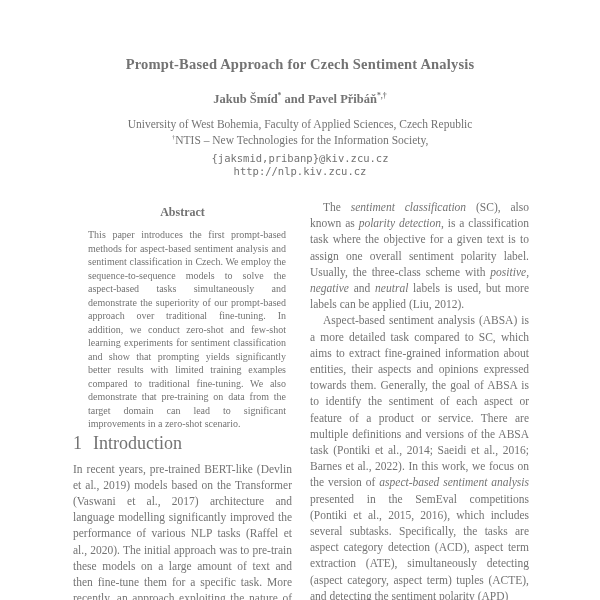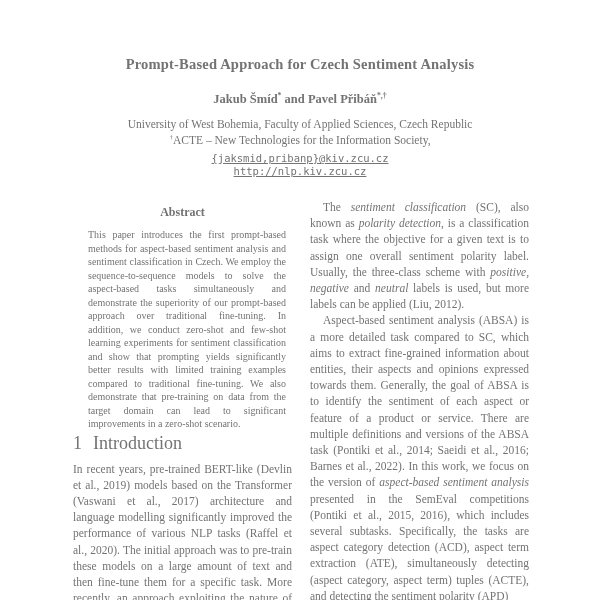--- a/index.html
+++ b/index.html
@@ -11,21 +11,21 @@
     background: #ffffff;
     color: #737373;
     font-family: "Liberation Serif", serif;
     overflow: hidden;
   }
   
   .paper-header { text-align: center; padding-top: 56px; }
   .paper-title { font-size: 14.5px; font-weight: bold; letter-spacing: 0.2px; }
   .authors-line { margin-top: 19px; font-size: 12.5px; font-weight: bold; }
   .affil-block { margin-top: 10px; font-size: 11.5px; line-height: 15.5px; }
-  .contact-block { margin-top: 4px; text-decoration: underline; }
+  .contact-block { margin-top: 4px; }
   .mono {
     font-family: "DejaVu Sans Mono", "Liberation Mono", monospace;
     font-size: 10.5px;
     line-height: 12.5px;
   }
   sup { font-size: 0.62em; vertical-align: super; line-height: 0; }
   .b { font-weight: bold; text-align: center; }
   .i { font-style: italic; }
   
   .columns {
@@ -60,21 +60,21 @@
 </head>
 <body>
 
 <div class="page">
 
   <header class="paper-header">
     <h1 class="paper-title">Prompt-Based Approach for Czech Sentiment Analysis</h1>
     <div class="authors-line"><span class="b">Jakub Šmíd</span><sup class="b">*</sup><span class="b"> and </span><span class="b">Pavel Přibáň</span><sup class="b">*,†</sup></div>
     <div class="affil-block">
       <div>University of West Bohemia, Faculty of Applied Sciences, Czech Republic</div>
-      <div><sup>†</sup><span>ACTE – New Technologies for the Information Society,</span></div>
+      <div><sup>†</sup><span>NTIS – New Technologies for the Information Society,</span></div>
     </div>
     <div class="contact-block">
       <div class="mono">{jaksmid,pribanp}@kiv.zcu.cz</div>
       <div class="mono">http://nlp.kiv.zcu.cz</div>
     </div>
   </header>
 
   <div class="columns">
 
     <div class="col col-left">

